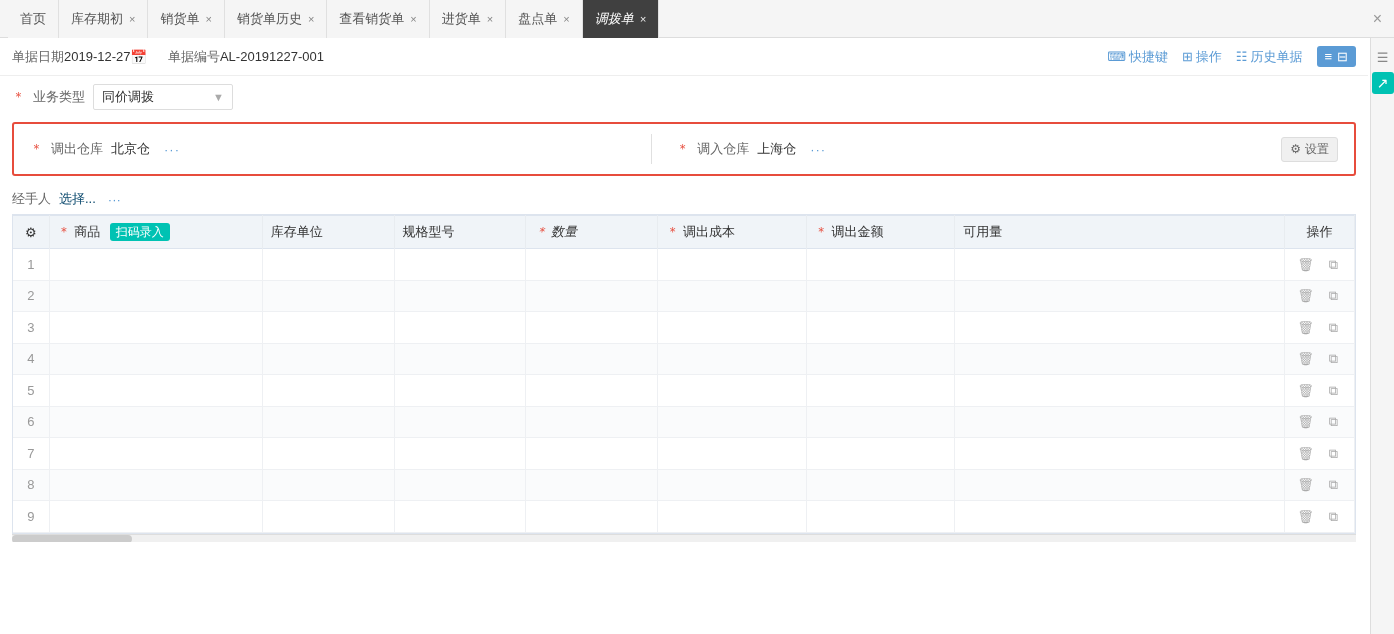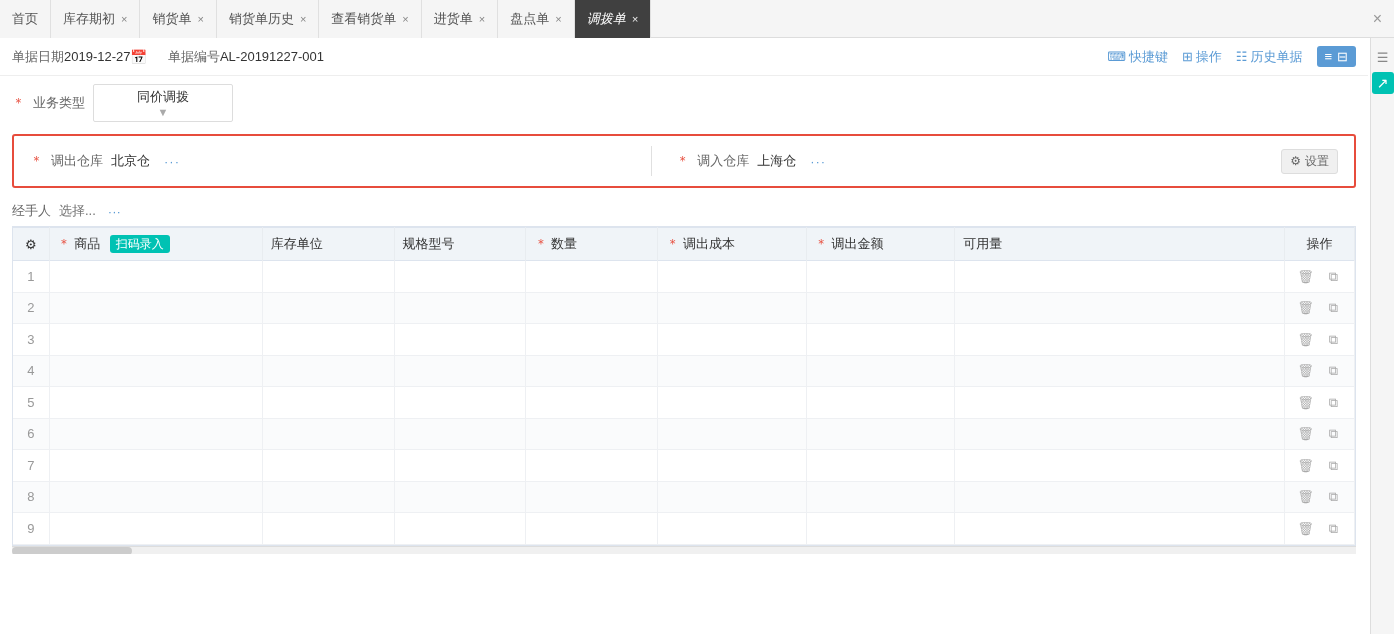--- a/index.html
+++ b/index.html
@@ -4,21 +4,21 @@
   <style>
     * { box-sizing: border-box; margin: 0; padding: 0; }
     body { font-family: 'Microsoft YaHei', Arial, sans-serif; font-size: 13px; color: #333; background: #fff; overflow: hidden; }
 
     
     .tab-bar {
       display: flex; align-items: center;
       background: #f5f5f5;
       border-bottom: 1px solid #ddd;
       height: 38px;
-      padding: 0 0 0 0;
+      padding: 0 0 0 8px;
       position: relative;
     }
     .tab-item {
       display: flex; align-items: center;
       padding: 0 12px;
       height: 38px;
       cursor: pointer;
       font-size: 13px;
       color: #555;
       border-right: 1px solid #e0e0e0;
@@ -110,21 +110,21 @@
       color: #666; font-size: 12px;
     }
 
     
     .person-row {
       display: flex; align-items: center;
       padding: 6px 12px;
       gap: 8px;
     }
     .person-row .field-label { color: #666; }
-    .person-row .select-placeholder { color: #737373; }
+    .person-row .select-placeholder { color: #0c4a6e; }
     .person-row .dots-btn { color: #5b9bd5; cursor: pointer; margin-left: 4px; }
 
     
     .data-table {
       width: 100%;
       border-collapse: collapse;
       font-size: 13px;
     }
     .data-table thead tr {
       background: #f0f4f8;
@@ -290,21 +290,21 @@
       <div class="action-btn">
         <span>≡</span>
         <span style="margin-left:2px;">⊟</span>
       </div>
     </div>
   </div>
 
   <div style="display:flex; align-items:center; padding: 8px 12px 4px; gap: 8px;">
     <span style="color:#e74c3c;">＊</span>
     <label style="color:#666;">业务类型</label>
-    <div style="display:flex; align-items:center; border:1px solid #ddd; border-radius:2px; padding: 3px 8px; min-width:140px; background:#fff; cursor:pointer;flex-direction:column;">
+    <div style="display:flex; align-items:center; border:1px solid #ddd; border-radius:2px; padding: 3px 8px; min-width:140px; background:#fff; cursor:pointer;">
       <span style="flex:1;">同价调拨</span>
       <span style="color:#aaa; font-size:11px;">▼</span>
     </div>
   </div>
 
   <div class="settings-panel">
     <div class="field-row">
       <span class="required">＊</span>
       <span class="field-label">调出仓库</span>
       <span class="field-value">北京仓</span>
@@ -340,21 +340,21 @@
             <span style="color:#e74c3c;">＊</span>
             <span>商品</span>
             <span class="scan-badge">扫码录入</span>
           </th>
           <th style="min-width:80px;">
             <span>库存单位</span>
           </th>
           <th style="min-width:80px;">
             <span>规格型号</span>
           </th>
-          <th style="min-width:80px;">
+          <th style="min-width:80px;font-style:italic;">
             <span style="color:#e74c3c;">＊</span>
             <span>数量</span>
           </th>
           <th style="min-width:90px;">
             <span style="color:#e74c3c;">＊</span>
             <span>调出成本</span>
           </th>
           <th style="min-width:90px;">
             <span style="color:#e74c3c;">＊</span>
             <span>调出金额</span>

